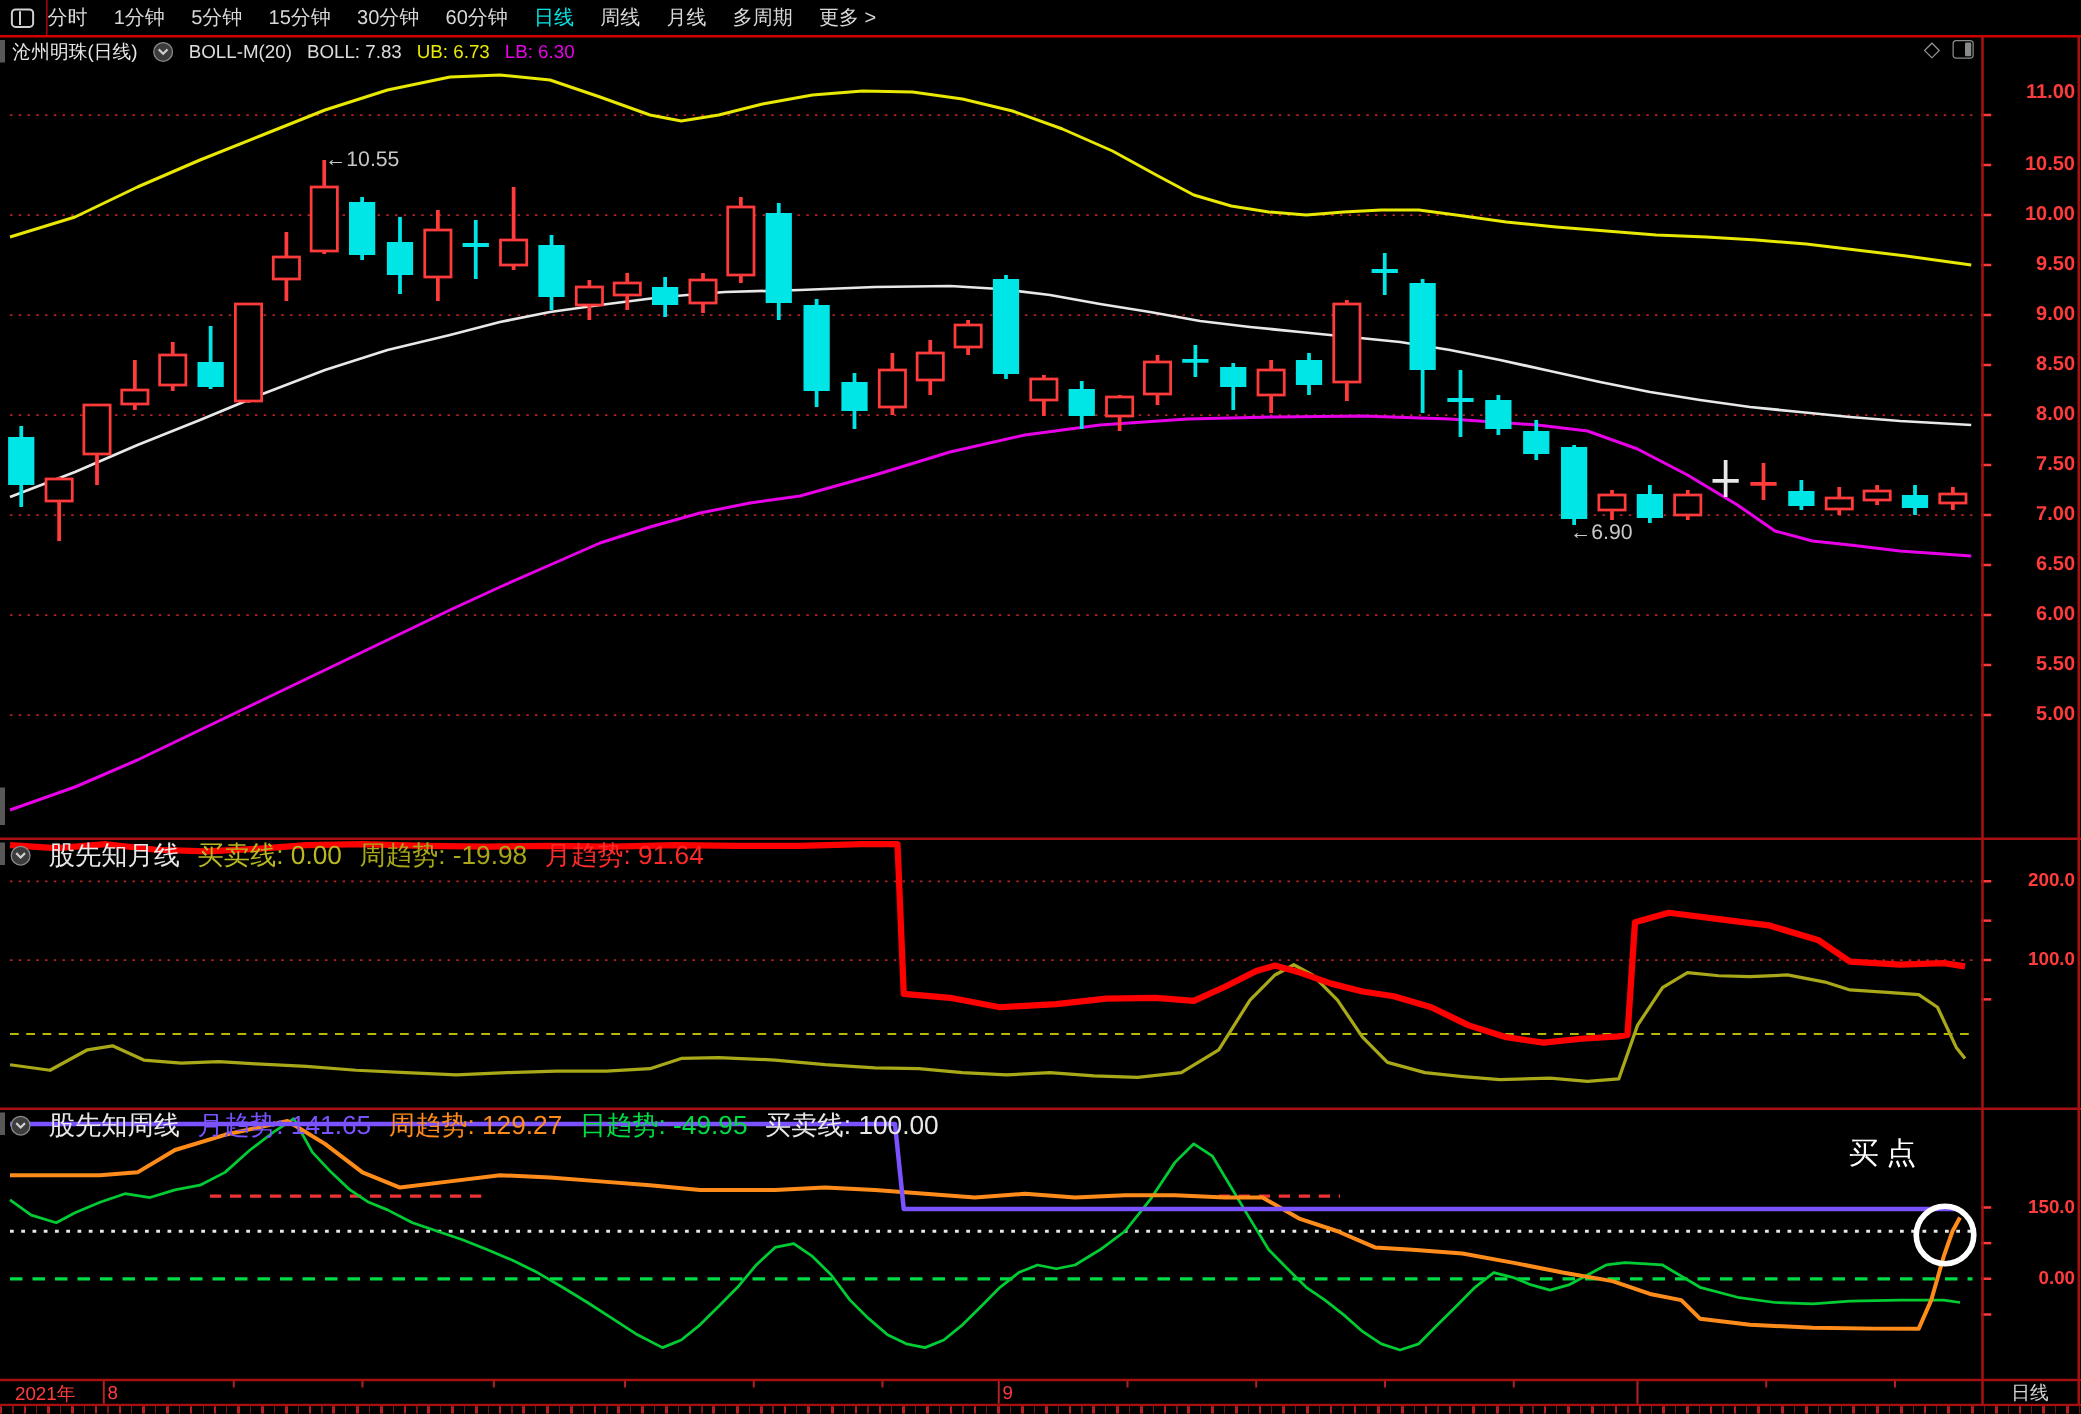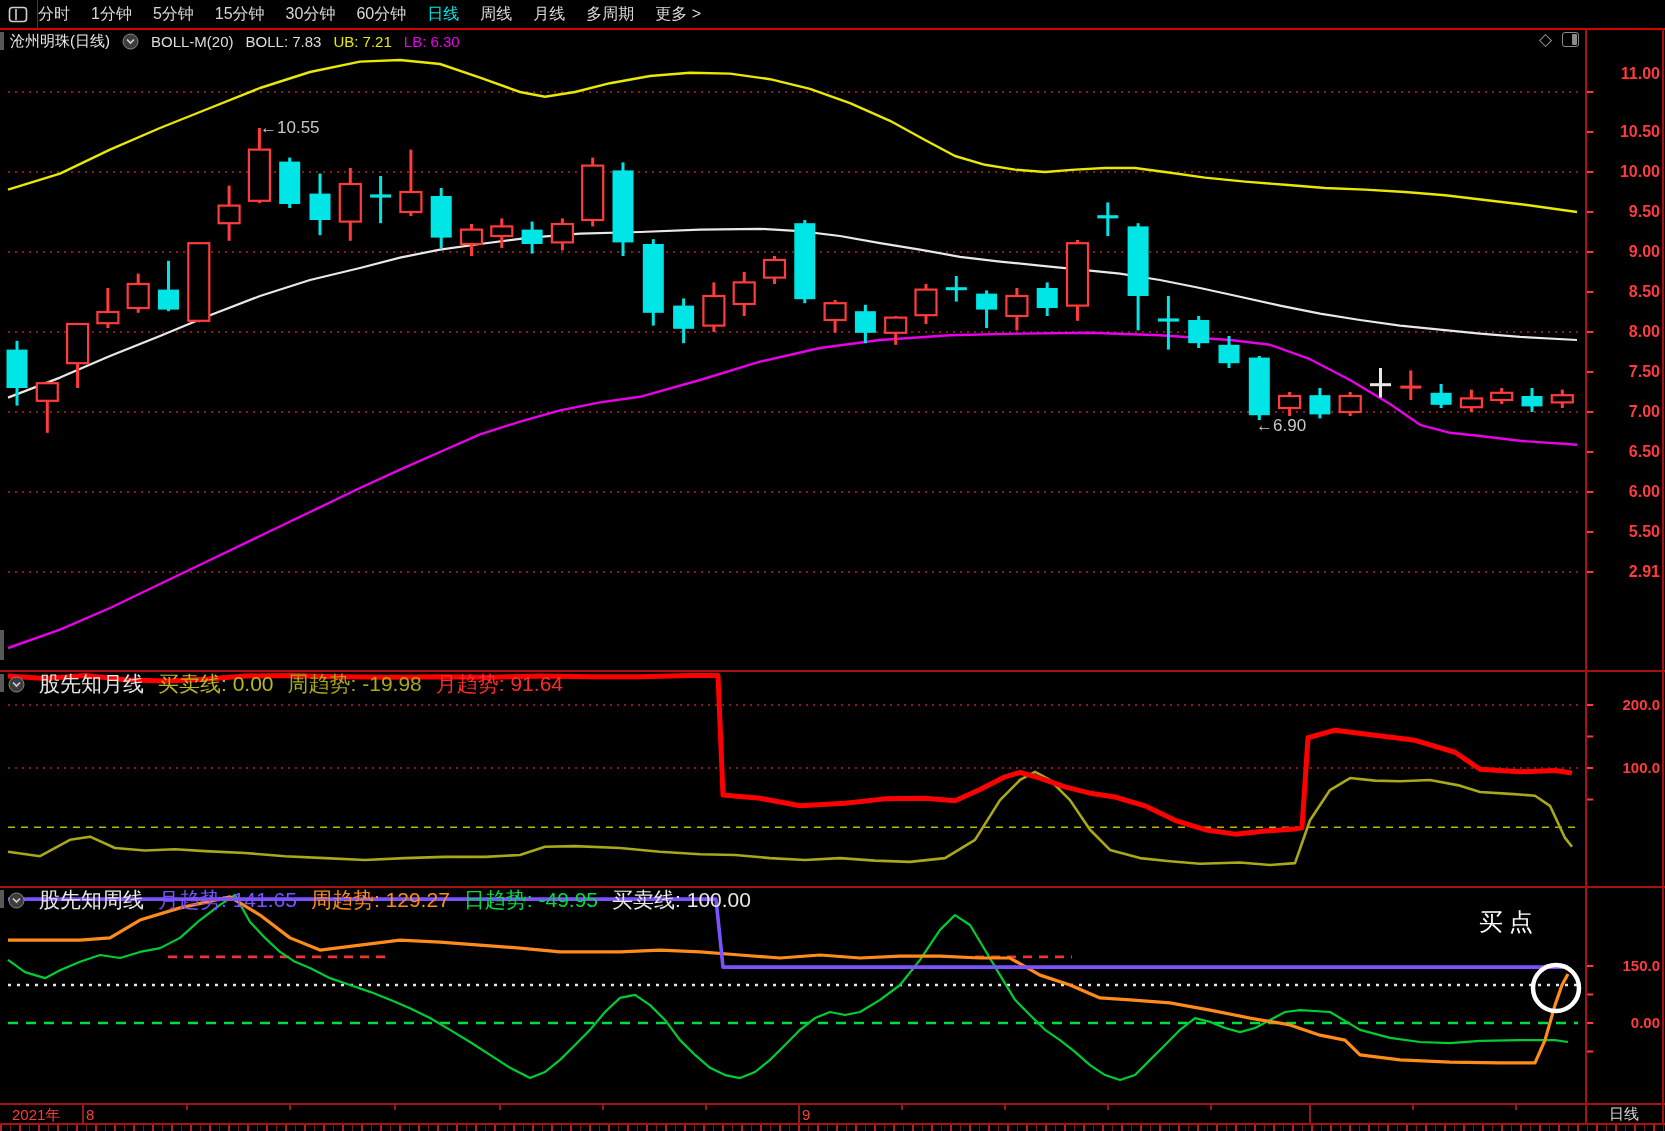--- a/index.html
+++ b/index.html
@@ -237,21 +237,21 @@
 
 <div id="chart-header" class="abs">
   <span style="color:#e8e8e8">沧州明珠(日线)</span>
   <svg width="17" height="17" viewBox="0 0 17 17" style="position:static">
     <circle cx="8.5" cy="8.5" r="7.5" fill="#3c3c3c" stroke="#8a8a8a"></circle>
     <path d="M5 6.5l3.5 3.5L12 6.5" stroke="#cfcfcf" stroke-width="1.7" fill="none"></path>
   </svg>
   <span style="color:#dcdcdc">BOLL-M(20)</span>
   <span id="hdr-values" style="display:flex;gap:12px">
       <span style="color: rgb(220, 220, 220);">BOLL: 7.83</span>
-      <span style="color: rgb(232, 232, 0);">UB: 7.21</span>
+      <span style="color: rgb(232, 232, 0);">UB: 6.73</span>
       <span style="color: rgb(232, 0, 232);">LB: 6.30</span>
     </span>
 </div>
 <div id="hdr-icons" class="abs">
   <span class="diamond">◇</span>
   <span class="layout-ic"></span>
 </div>
 
 <div id="p2-header" class="abs panel-header">
     <svg width="17" height="17" viewBox="0 0 17 17" style="position:static">
@@ -306,17 +306,17 @@
 <div class="axis-label" style="left: 1590px; top: 163px;">10.00</div>
 <div class="axis-label" style="left: 1590px; top: 203px;">9.50</div>
 <div class="axis-label" style="left: 1590px; top: 243px;">9.00</div>
 <div class="axis-label" style="left: 1590px; top: 283px;">8.50</div>
 <div class="axis-label" style="left: 1590px; top: 323px;">8.00</div>
 <div class="axis-label" style="left: 1590px; top: 363px;">7.50</div>
 <div class="axis-label" style="left: 1590px; top: 403px;">7.00</div>
 <div class="axis-label" style="left: 1590px; top: 443px;">6.50</div>
 <div class="axis-label" style="left: 1590px; top: 483px;">6.00</div>
 <div class="axis-label" style="left: 1590px; top: 523px;">5.50</div>
-<div class="axis-label" style="left: 1590px; top: 563px;">2.91</div>
+<div class="axis-label" style="left: 1590px; top: 563px;">5.00</div>
 <div class="axis-label p-axis-label" style="left: 1590px; top: 696px;">200.0</div>
 <div class="axis-label p-axis-label" style="left: 1590px; top: 759px;">100.0</div>
 <div class="axis-label p-axis-label" style="left: 1590px; top: 957px;">150.0</div>
 <div class="axis-label p-axis-label" style="left: 1590px; top: 1014px;">0.00</div>
 
 </body></html>

